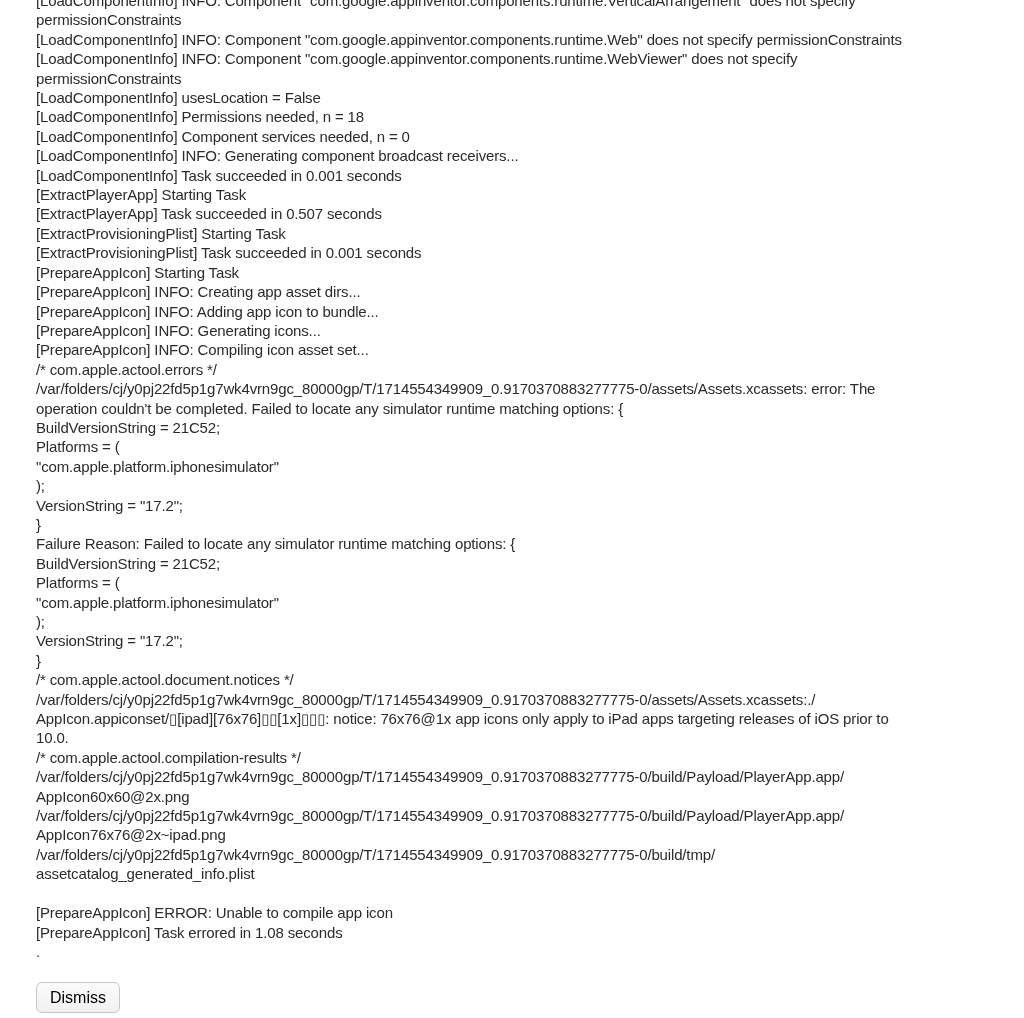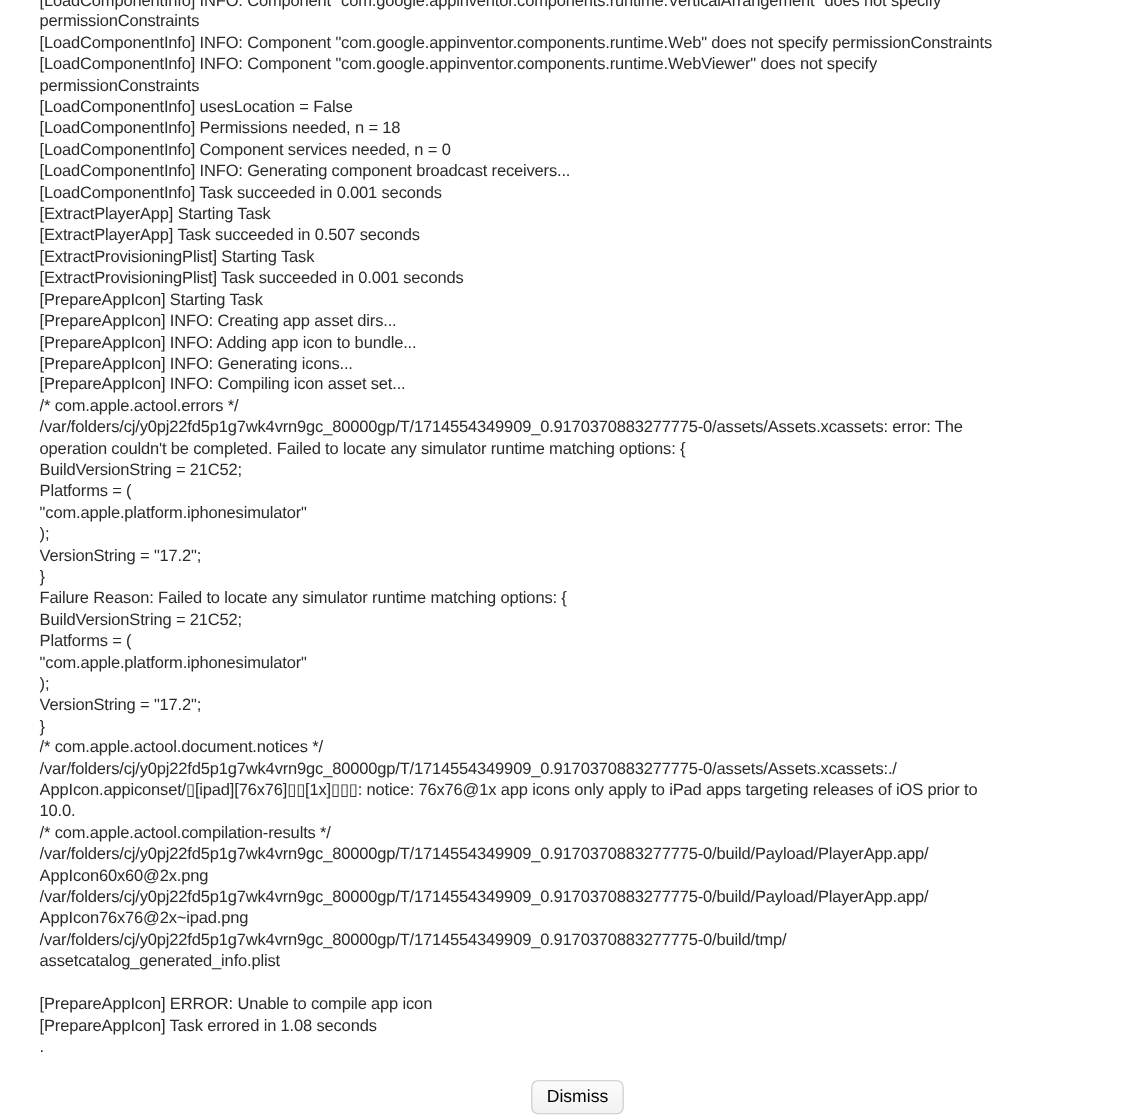--- a/index.html
+++ b/index.html
@@ -24,21 +24,21 @@
     letter-spacing: -0.15px;
     white-space: pre;
     overflow: hidden;
   }
   .log-line {
     min-height: 19.4px;
   }
   .dialog-actions {
     margin-top: 21px;
     display: flex;
-    justify-content: center;
+    justify-content: flex-start;
   }
   .dismiss-btn {
     font-family: "Liberation Sans", sans-serif;
     font-size: 16px;
     color: #000000;
     background: linear-gradient(#fbfbfb, #f1f1f1);
     border: 1px solid #c6c6c6;
     border-radius: 6px;
     padding: 4px 13px;
     height: 31px;

